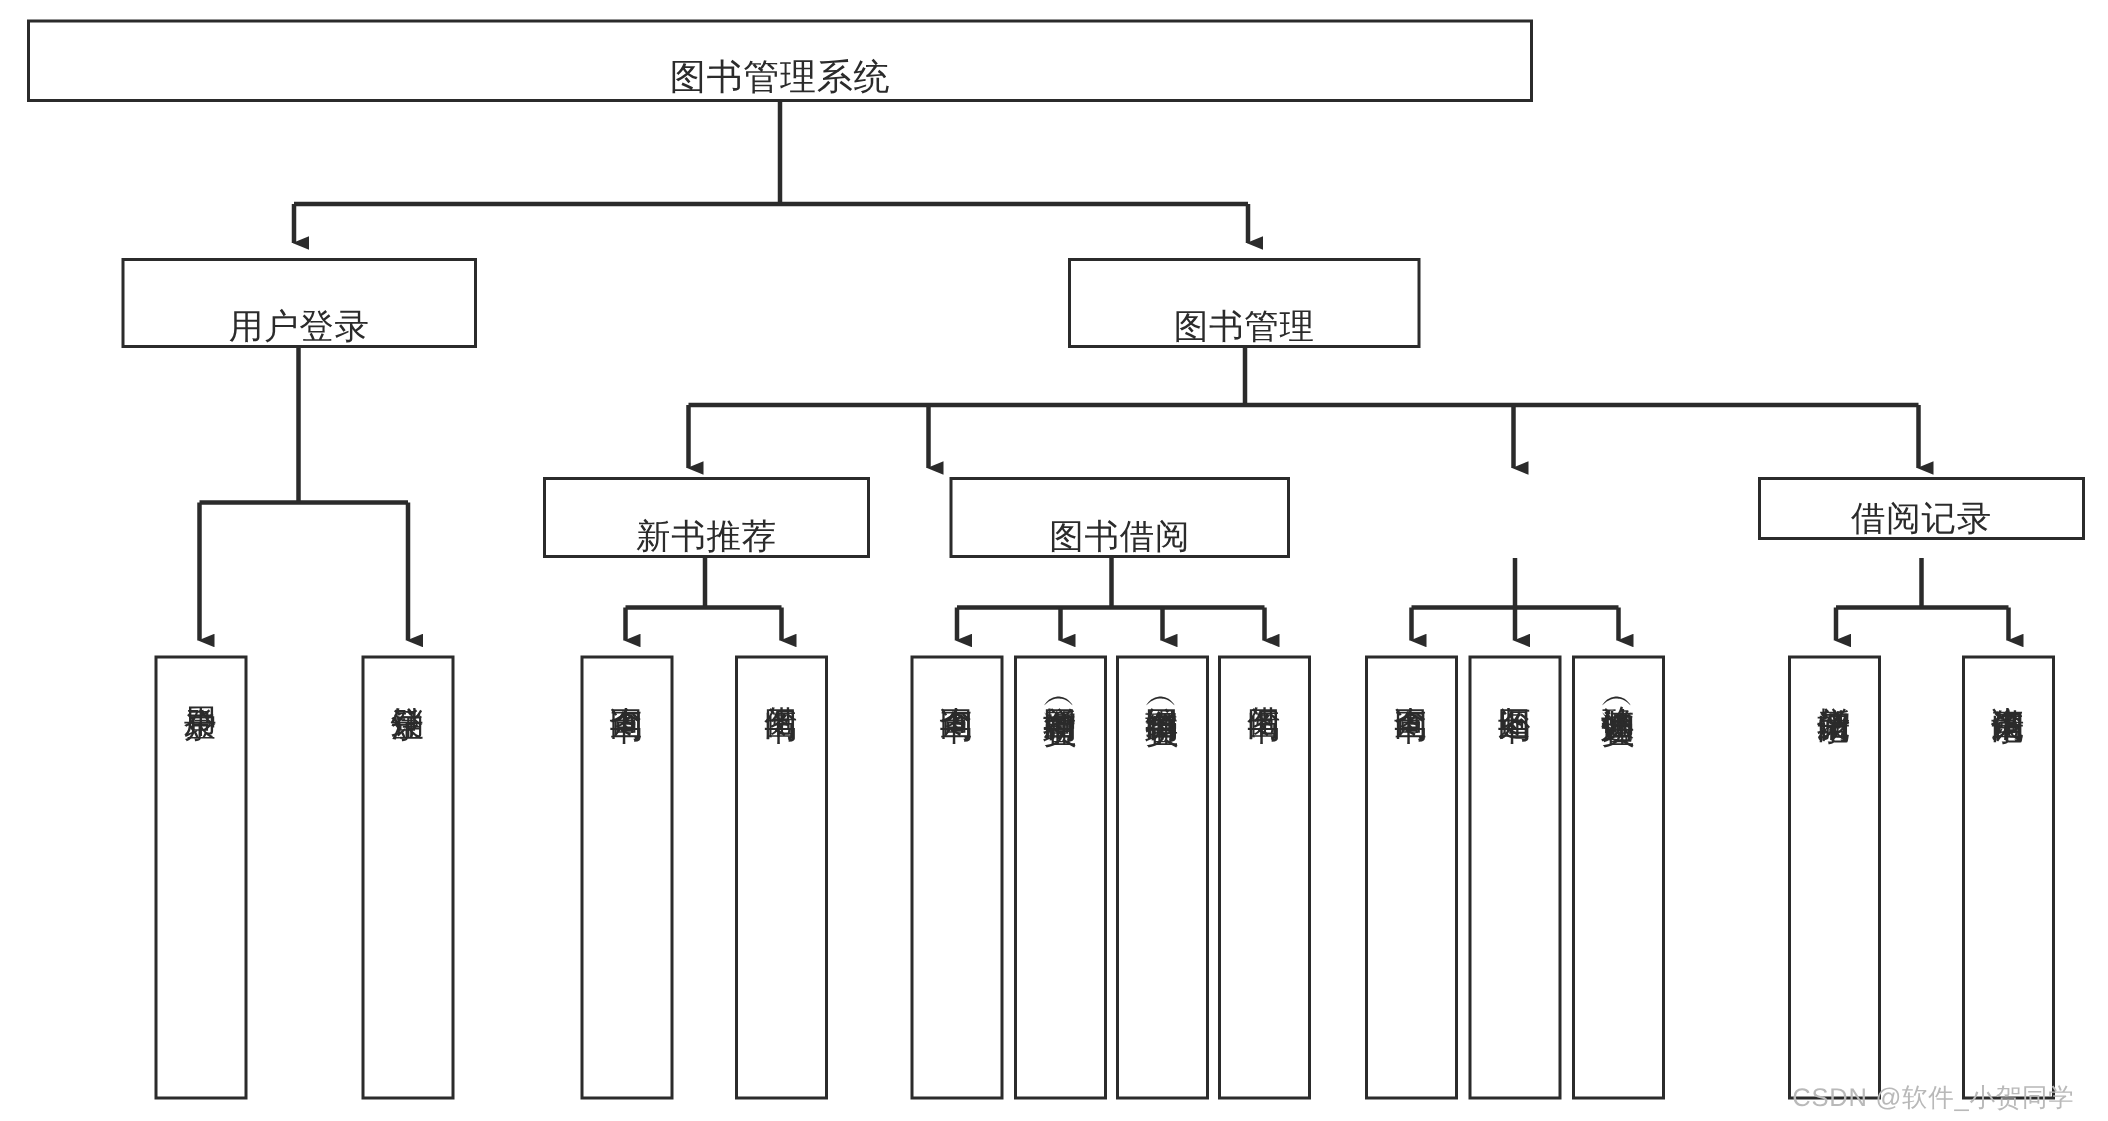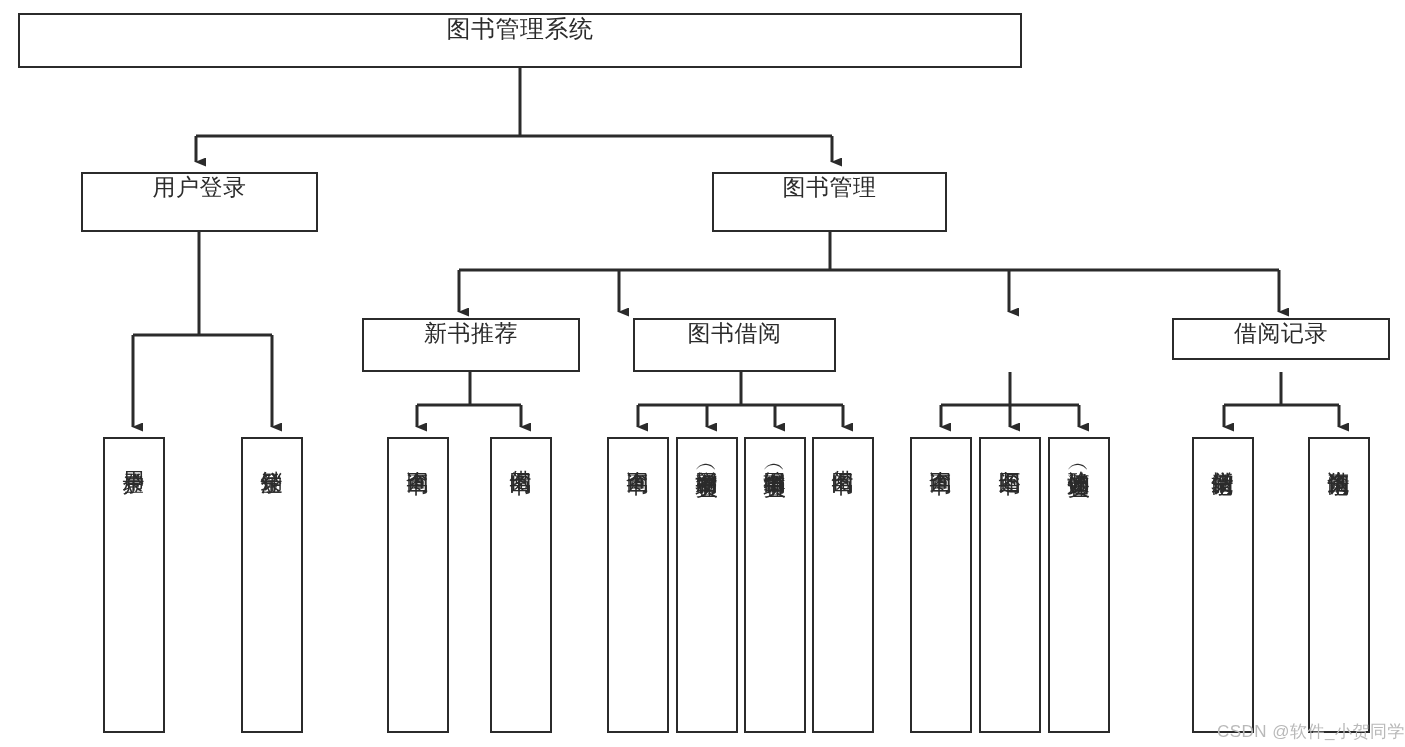--- a/index.html
+++ b/index.html
@@ -25,21 +25,21 @@
     width: 1405px;
     height: 747px;
     display: block;
   }
   .node-box {
     position: absolute;
     box-sizing: border-box;
     background: #ffffff;
     border: 2.5px solid #2b2b2b;
     display: flex;
-    align-items: flex-start;
+    align-items: flex-end;
     justify-content: center;
     color: #2b2b2b;
   }
   .node-label {
     font-size: 23px;
     line-height: 1.15;
     letter-spacing: 0.5px;
     white-space: nowrap;
     color: #2b2b2b;
   }
@@ -54,21 +54,21 @@
     line-height: 1.32;
     letter-spacing: 1px;
     white-space: normal;
     max-height: 268px;
   }
   .node-box.root .node-label {
     font-size: 24px;
   }
   #watermark {
     position: absolute;
-    right: 0;
+    right: 22px;
     bottom: 4px;
     font-size: 17px;
     color: #b9b9b9;
     letter-spacing: 0.5px;
     white-space: nowrap;
     pointer-events: none;
   }
 </style>
 </head>
 <body>
@@ -132,21 +132,21 @@
   <div class="node-box" style="left:81px; top:172px; width:237px; height:60px;">
     <span class="node-label">用户登录</span>
   </div>
   <div class="node-box" style="left:712px; top:172px; width:235px; height:60px;">
     <span class="node-label">图书管理</span>
   </div>
 
   <div class="node-box" style="left:362px; top:318px; width:218px; height:54px;">
     <span class="node-label">新书推荐</span>
   </div>
-  <div class="node-box" style="left:633px; top:318px; width:203px; height:54px;">
+  <div class="node-box" style="left:633px; top:318px; width:227px; height:54px;">
     <span class="node-label">图书借阅</span>
   </div>
   <div class="node-box" style="left:1172px; top:318px; width:218px; height:42px;">
     <span class="node-label">借阅记录</span>
   </div>
 
   <div class="node-box leaf" style="left:103px; top:437px; width:62px; height:296px;">
     <span class="node-label">用户登录</span>
   </div>
   <div class="node-box leaf" style="left:241px; top:437px; width:62px; height:296px;">

